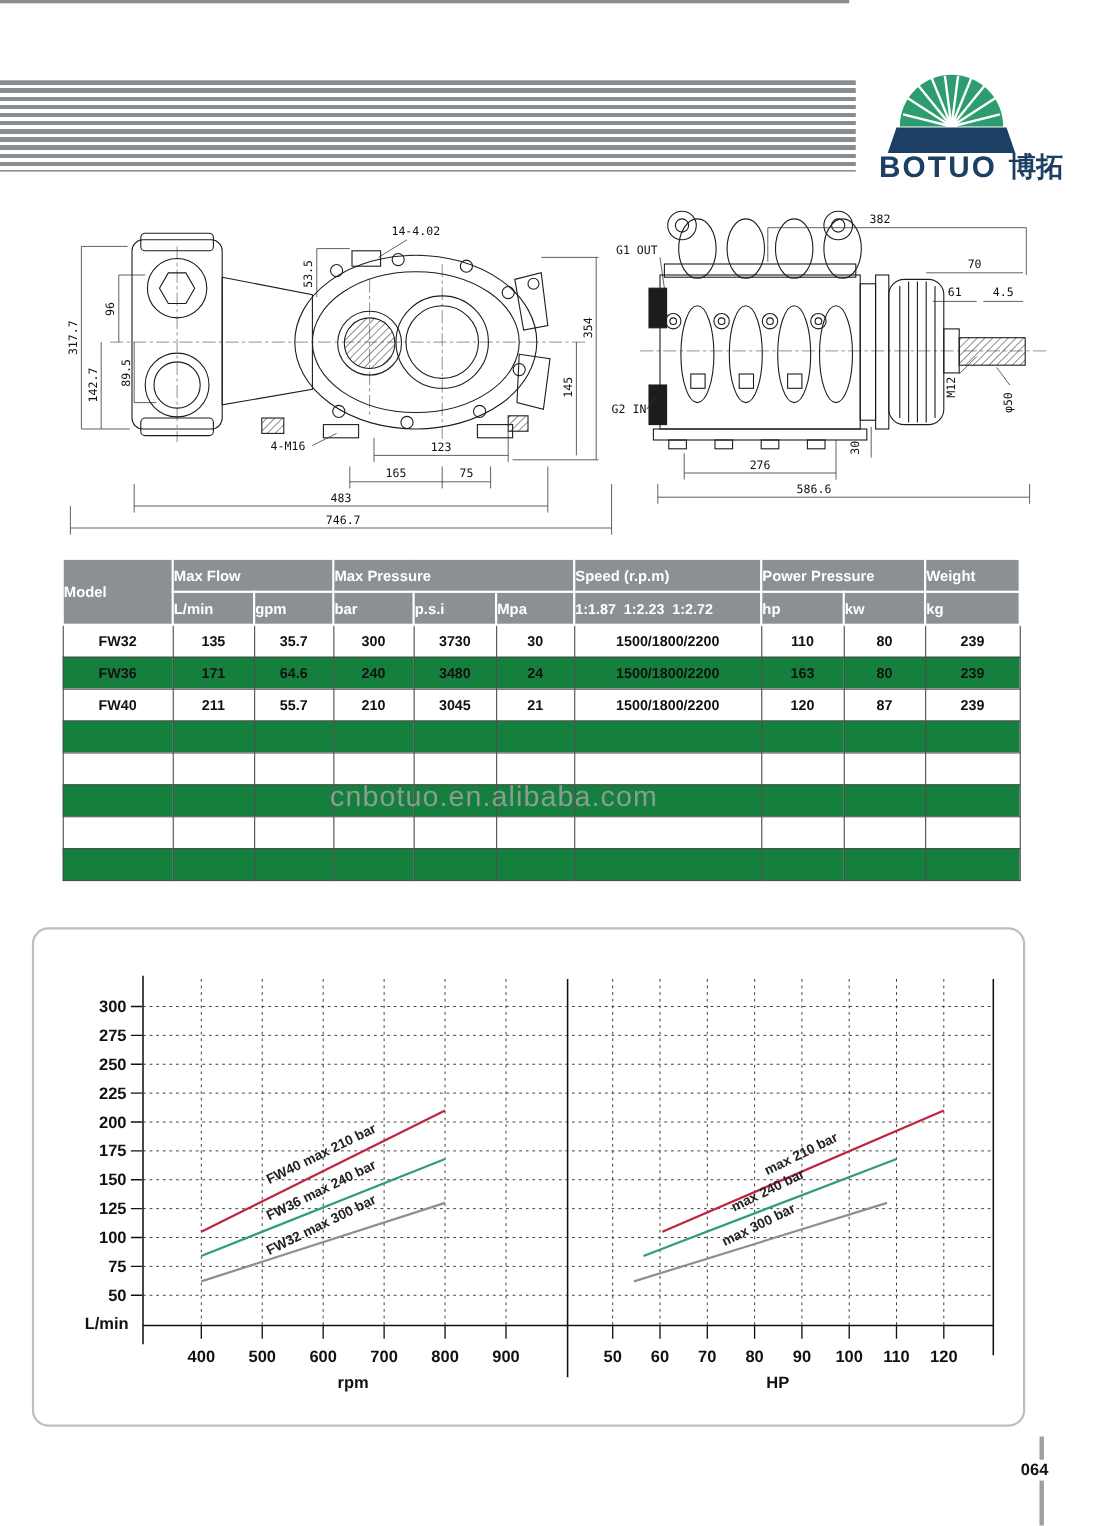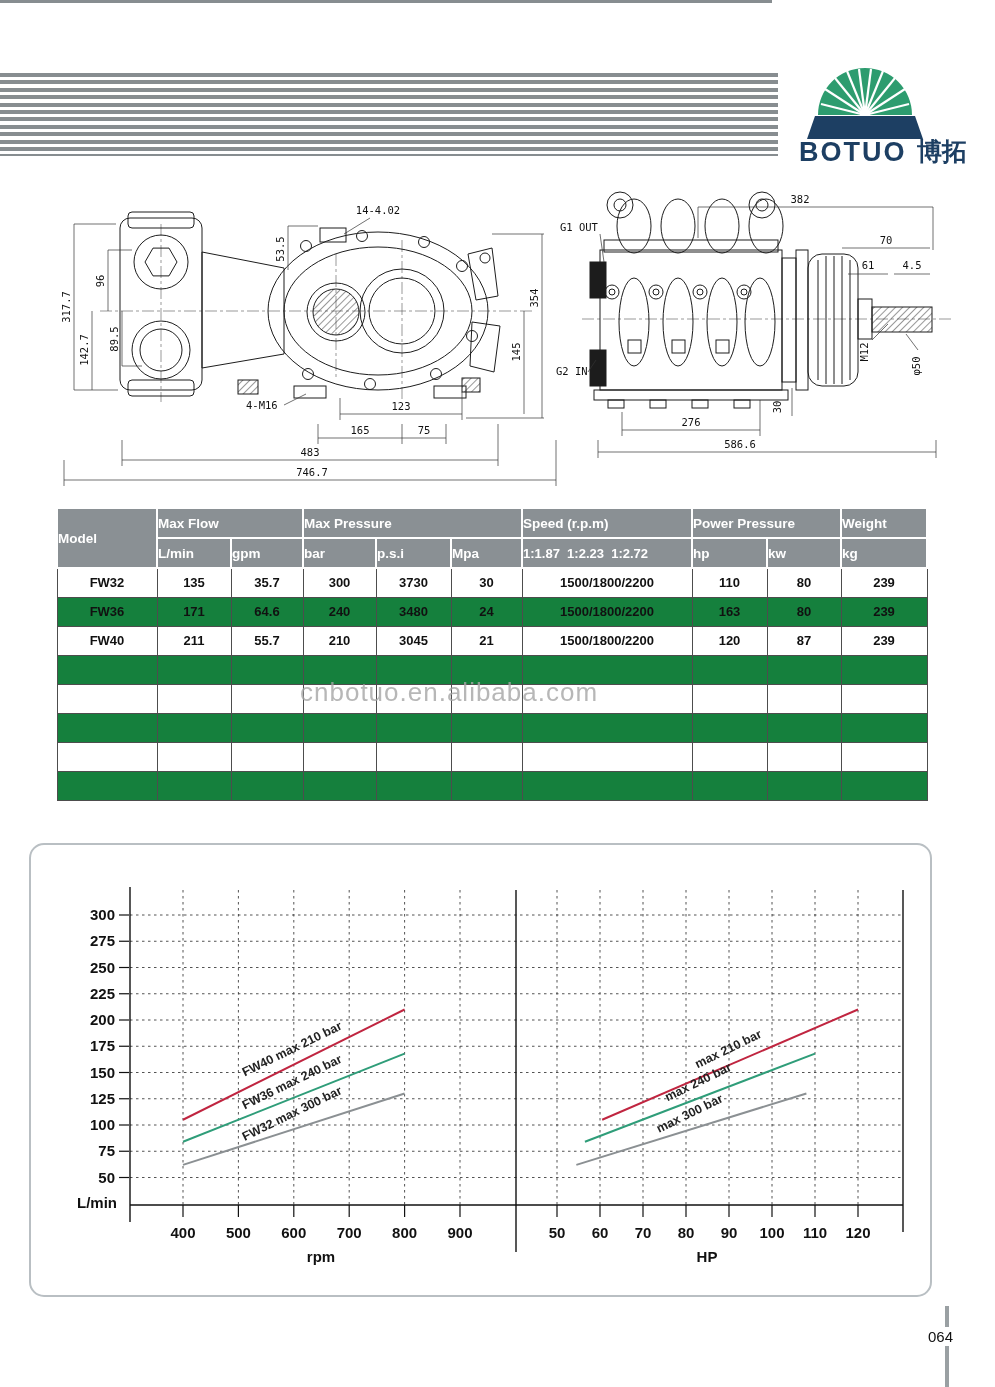--- a/index.html
+++ b/index.html
@@ -22,28 +22,28 @@
   
   #spec-table{position:absolute;left:56px;top:507px;border-collapse:collapse;table-layout:fixed;width:872px}
   #spec-table th{background:#8a9094;color:#fff;font-weight:bold;font-size:13.5px;
     border:2px solid #fff;height:30px;text-align:left;vertical-align:middle}
   #spec-table th.ratios{white-space:pre;font-size:13px}
   #spec-table td{border:1px solid #4d4d4d;font-weight:bold;font-size:13px;color:#111;
     text-align:center;height:29px;background:#fff}
   #spec-table tr.alt td{background:#15803d}
 
   
-  #watermark{left:300px;top:677px;font-size:26px;color:#a6a6a6;opacity:.8;letter-spacing:1px}
+  #watermark{left:300px;top:709px;font-size:26px;color:#a6a6a6;opacity:.8;letter-spacing:1px}
 
   
   #chart-svg{left:28px;top:842px;width:910px;height:465px}
 
   
   #page-line{left:945px;top:1306px;width:4px;height:81px;background:#9aa0a3}
-  #page-num{left:925px;top:1327px;font-weight:normal;font-size:15px;color:#111;background:#fff;padding:1px 3px}
+  #page-num{left:925px;top:1327px;font-weight:bold;font-size:15px;color:#111;background:#fff;padding:1px 3px}
 </style>
 </head>
 <body>
 
 <div class="abs" id="top-edge"></div>
 <div class="abs" id="stripes"></div>
 
 <svg class="abs" id="logo" viewBox="0 0 185 108">
   <path d="M 23 55 A 47 47 0 0 1 117 55 Z" fill="#2d9c6f"></path>
   <g stroke="#fff" stroke-width="2.2">

